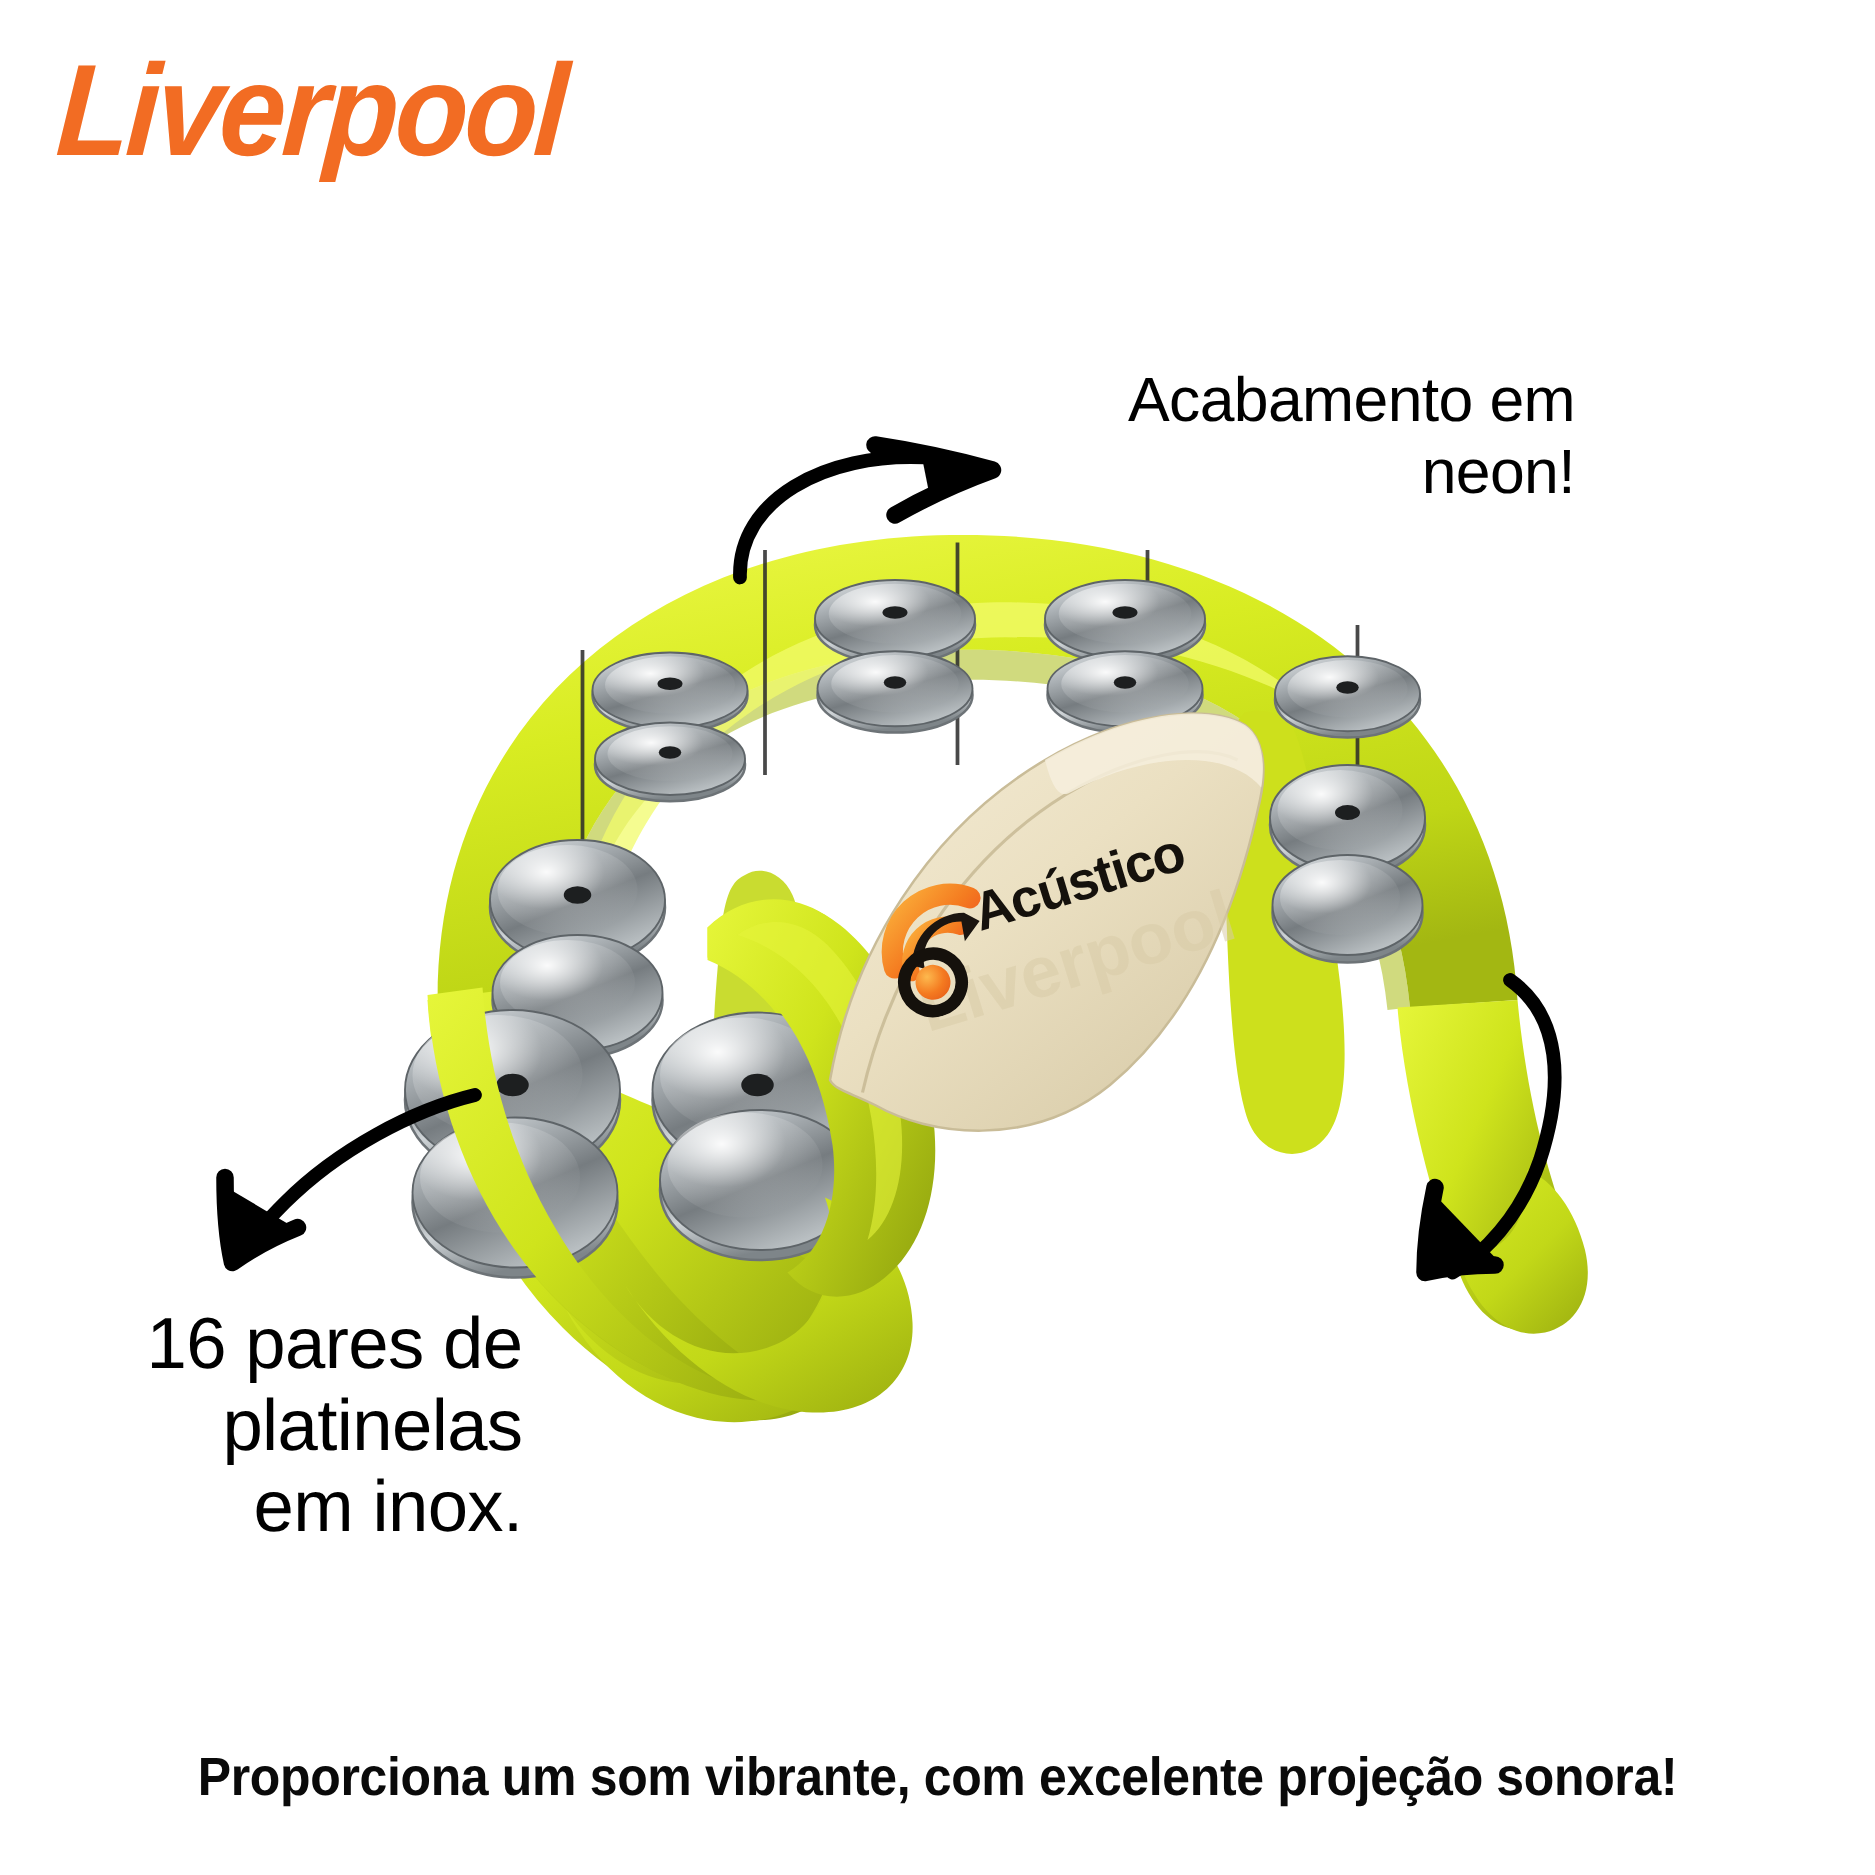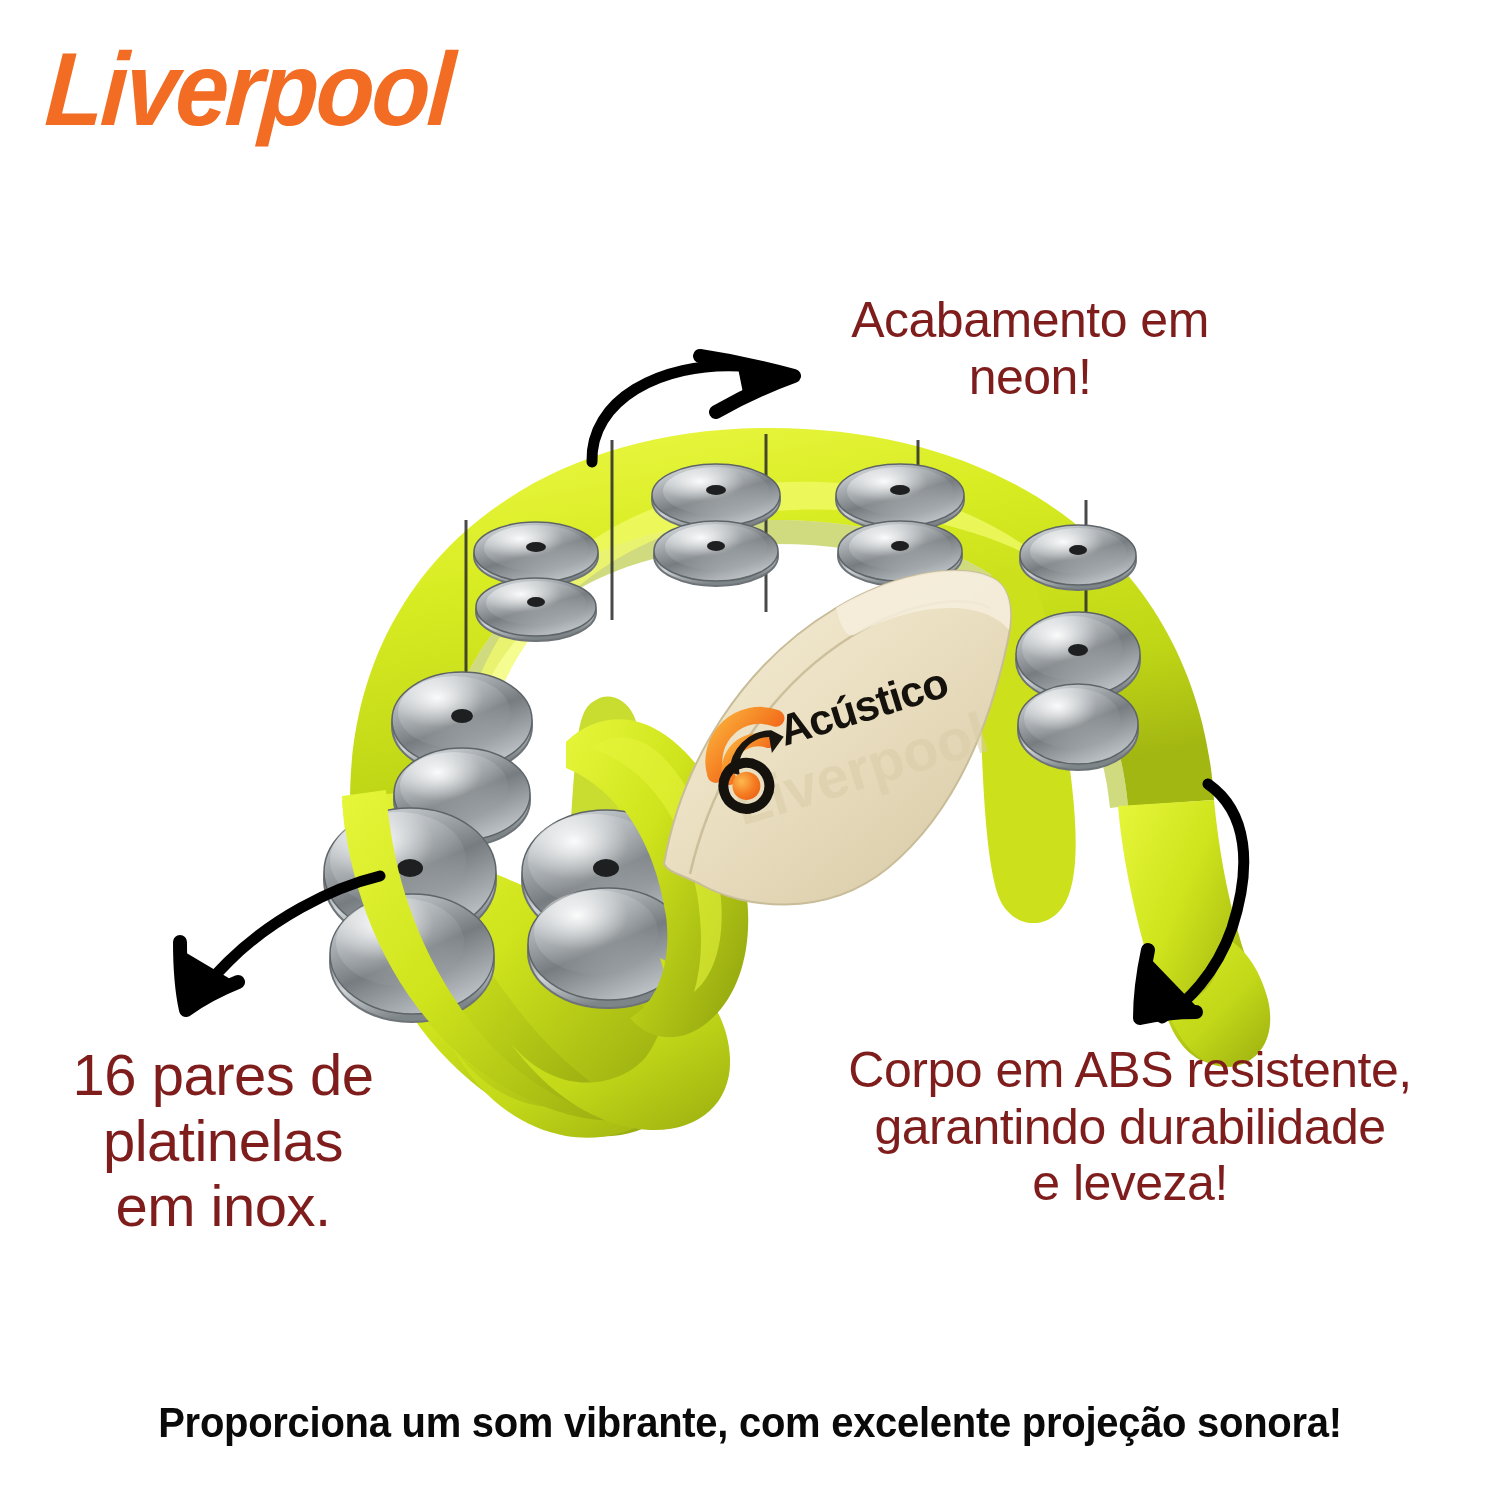--- a/index.html
+++ b/index.html
@@ -37,25 +37,25 @@
     color: #F26C23;
     transform: scaleX(0.92) skewX(-4deg);
     transform-origin: left center;
     white-space: nowrap;
     user-select: none;
   }
 
   
   .annot {
     position: absolute;
-    color: #7f1d1d;
+    color: #000000;
     font-family: "Liberation Sans", sans-serif;
     font-weight: normal;
     line-height: 1.13;
-    text-align: center;
+    text-align: right;
     white-space: pre-line;
     letter-spacing: -0.5px;
   }
   #annot-neon {
     left: 800px;
     top: 292px;
     width: 460px;
     font-size: 50px;
   }
   #annot-jingles {
@@ -465,19 +465,16 @@
     </g>
   </svg>
 
   <div class="annot" id="annot-neon">Acabamento em
 neon!</div>
 
   <div class="annot" id="annot-jingles">16 pares de
 platinelas
 em inox.</div>
 
-  <div class="annot" id="annot-abs">Corpo em ABS resistente,
-garantindo durabilidade
-e leveza!</div>
 
   <div id="tagline">Proporciona um som vibrante, com excelente projeção sonora!</div>
 
 </div>
 
 </body></html>

